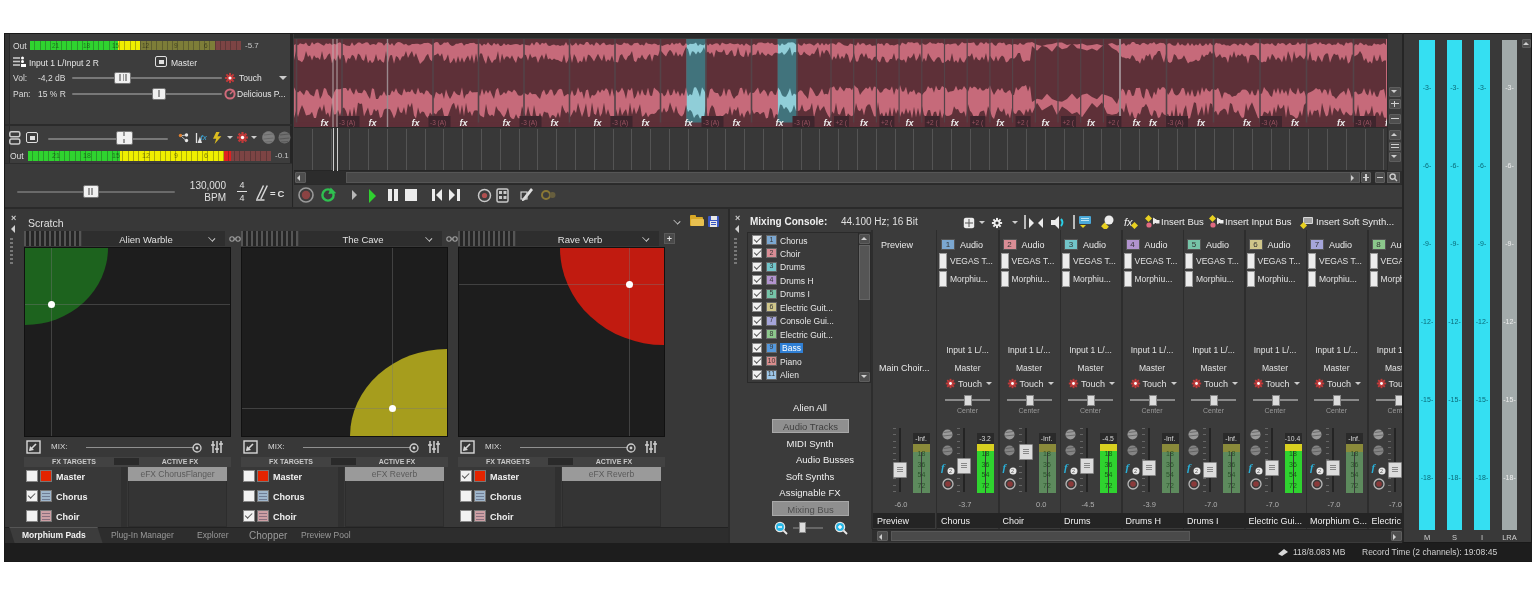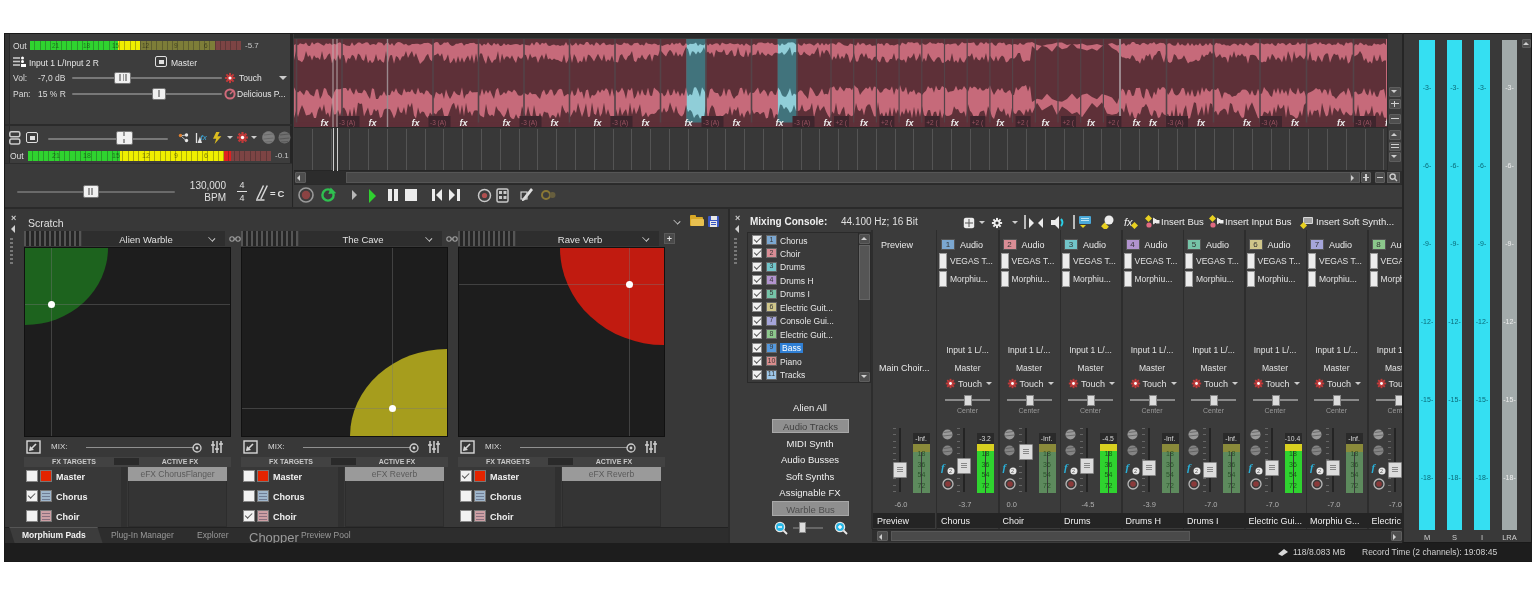--- a/index.html
+++ b/index.html
@@ -33,21 +33,21 @@
     </g>
     <circle cx="10.5" cy="2" r="1.5" fill="#fff"></circle>
     <circle cx="10.5" cy="5.5" r="1.5" fill="#fff"></circle>
     <rect x="9" y="8" width="5" height="3" fill="#fff"></rect>
   </svg>
 <div class="t" style="left:29px;top:57.5px;font-size:8.5px;color:#e5e5e5;">Input 1 L/Input 2 R</div>
 <div class="ab" style="left:155px;top:56px;width:12px;height:11px;border:1.5px solid #e0e0e0;border-radius:2px;"></div>
 <div class="ab" style="left:159px;top:59.5px;width:4.5px;height:4.5px;background:#e0e0e0;"></div>
 <div class="t" style="left:171px;top:57.5px;font-size:8.5px;color:#e5e5e5;">Master</div>
 <div class="t" style="left:13px;top:72.5px;font-size:8.5px;color:#ddd;">Vol:</div>
-<div class="t" style="left:38px;top:72.5px;font-size:8.5px;color:#ddd;">-7,0 dB</div>
+<div class="t" style="left:38px;top:72.5px;font-size:8.5px;color:#ddd;">-4,2 dB</div>
 <div class="ab" style="left:72px;top:77px;width:150px;height:2px;background:#787878;border-radius:1px;"></div>
 <div class="ab" style="left:114px;top:71.5px;width:17px;height:12.5px;background:#f1f1f1;border:1px solid #777;border-radius:2px;"></div>
 <div class="ab" style="left:119px;top:74px;width:1.5px;height:7px;background:#999;"></div>
 <div class="ab" style="left:122.5px;top:74px;width:1.5px;height:7px;background:#999;"></div>
 <div class="ab" style="left:125px;top:74px;width:1.5px;height:7px;background:#999;"></div>
 <svg class="ab" style="left:224px;top:72px" width="12" height="12" viewBox="0 0 20 20">
     <g stroke="#c03a3a" stroke-width="3.4">
 <line x1="10" y1="10" x2="18.5" y2="10.0"></line>
 <line x1="10" y1="10" x2="16.0" y2="16.0"></line>
 <line x1="10" y1="10" x2="10.0" y2="18.5"></line>
@@ -532,21 +532,21 @@
 <div class="t" style="left:490px;top:511.5px;font-size:9px;color:#f0f0f0;font-weight:bold">Choir</div>
 <div class="ab" style="left:555px;top:467px;width:6px;height:60px;background:#303030;"></div>
 <div class="ab" style="left:562px;top:467px;width:99px;height:60px;background:#343434;border:1px solid #2d2d2d;"></div>
 <div class="ab" style="left:562px;top:467px;width:99px;height:14px;background:#9a9a9a;"></div>
 <div class="t" style="left:562px;top:469px;width:99px;text-align:center;font-size:8.5px;color:#5a5a5a;">eFX Reverb</div>
 <div class="ab" style="left:5px;top:527px;width:723px;height:16px;background:#2d2d2d;border-top:1px solid #222;"></div>
 <div class="ab" style="left:12px;top:527px;width:88px;height:16px;background:#3c3c3c;border-top:1px solid #555;transform:skewX(18deg);"></div>
 <div class="t" style="left:22px;top:529.5px;font-size:8.5px;color:#f2f2f2;font-weight:bold">Morphium Pads</div>
 <div class="t" style="left:111px;top:530px;font-size:8.5px;color:#9a9a9a;">Plug-In Manager</div>
 <div class="t" style="left:197px;top:530px;font-size:8.5px;color:#9a9a9a;">Explorer</div>
-<div class="t" style="left:249px;top:530px;font-size:13px;color:#9a9a9a;">Chopper</div>
+<div class="t" style="left:249px;top:530px;font-size:10px;color:#9a9a9a;">Chopper</div>
 <div class="t" style="left:301px;top:530px;font-size:8.5px;color:#9a9a9a;">Preview Pool</div>
 <div class="ab" style="left:728px;top:207px;width:674px;height:336px;background:#3b3b3b;border-top:2px solid #2a2a2a;border-left:2px solid #2a2a2a;"></div>
 <div class="t" style="left:735px;top:212.5px;font-size:9px;color:#d0d0d0;font-weight:bold">×</div>
 <div class="tri" style="left:735px;top:224.5px;border-top:4px solid transparent;border-bottom:4px solid transparent;border-right:4px solid #d0d0d0;"></div>
 <div class="ab" style="left:734px;top:238px;width:3px;height:26px;background:repeating-linear-gradient(180deg,#777 0 2px,transparent 2px 4px);"></div>
 <div class="t" style="left:750px;top:216px;font-size:10px;color:#f0f0f0;font-weight:bold">Mixing Console:</div>
 <div class="t" style="left:841px;top:216px;font-size:10px;color:#e0e0e0;">44.100 Hz; 16 Bit</div>
 <svg class="ab" style="left:963px;top:216.5px" width="12" height="12">
     <rect x="0.8" y="0.8" width="10.4" height="10.4" rx="2" fill="#ececec"></rect>
     <g stroke="#555" stroke-width="1">
@@ -664,36 +664,36 @@
 <div class="t" style="left:780px;top:342.6px;font-size:8.5px;color:#fff;background:#2f7fd4;padding:0 2px;">Bass</div>
 <div class="ab" style="left:752px;top:356.05px;width:10px;height:10px;background:#f2f2f2;border:1px solid #888;"></div>
 <div class="ab" style="left:753.5px;top:358.05px;width:7px;height:3.5px;border-left:1.8px solid #555;border-bottom:1.8px solid #555;transform:rotate(-45deg);"></div>
 <div class="ab" style="left:766px;top:356.05px;width:11px;height:10px;background:#d98d8d;border:1px solid #666;"></div>
 <div class="t" style="left:766px;top:356.55px;width:11px;text-align:center;font-size:7px;color:#333;">10</div>
 <div class="t" style="left:780px;top:356.55px;font-size:8.5px;color:#e8e8e8;">Piano</div>
 <div class="ab" style="left:752px;top:369.5px;width:10px;height:10px;background:#f2f2f2;border:1px solid #888;"></div>
 <div class="ab" style="left:753.5px;top:371.5px;width:7px;height:3.5px;border-left:1.8px solid #555;border-bottom:1.8px solid #555;transform:rotate(-45deg);"></div>
 <div class="ab" style="left:766px;top:369.5px;width:11px;height:10px;background:#9ec7e8;border:1px solid #666;"></div>
 <div class="t" style="left:766px;top:370.0px;width:11px;text-align:center;font-size:7px;color:#333;">11</div>
-<div class="t" style="left:780px;top:370.0px;font-size:8.5px;color:#e8e8e8;">Tracks</div>
+<div class="t" style="left:780px;top:370.0px;font-size:8.5px;color:#e8e8e8;">Alien</div>
 <div class="ab" style="left:858px;top:233px;width:12px;height:149px;background:#333;border-left:1px solid #2a2a2a;"></div>
 <div class="ab" style="left:858.5px;top:233.5px;width:11px;height:10px;background:#4e4e4e;border:1px solid #5e5e5e;border-radius:1px;"></div>
 <div class="tri" style="left:860.5px;top:236.5px;border-left:3.5px solid transparent;border-right:3.5px solid transparent;border-bottom:3.5px solid #cfcfcf;"></div>
 <div class="ab" style="left:858.5px;top:245px;width:11px;height:55px;background:#555;border:1px solid #666;"></div>
 <div class="ab" style="left:858.5px;top:371.5px;width:11px;height:10px;background:#4e4e4e;border:1px solid #5e5e5e;border-radius:1px;"></div>
 <div class="tri" style="left:860.5px;top:374.5px;border-left:3.5px solid transparent;border-right:3.5px solid transparent;border-top:3.5px solid #cfcfcf;"></div>
 <div class="t" style="left:760px;top:402px;width:100px;text-align:center;font-size:9.5px;color:#f0f0f0;">Alien All</div>
 <div class="ab" style="left:772px;top:418.5px;width:77px;height:14.5px;background:#8f8f8f;border:1px solid #a8a8a8;"></div>
 <div class="t" style="left:772px;top:421px;width:77px;text-align:center;font-size:9.5px;color:#3f3f3f;">Audio Tracks</div>
 <div class="t" style="left:760px;top:437.5px;width:100px;text-align:center;font-size:9.5px;color:#f0f0f0;">MIDI Synth</div>
-<div class="t" style="left:760px;top:454px;width:100px;text-align:center;font-size:9.5px;color:#f0f0f0;">Audio Busses</div>
+<div class="t" style="left:796px;top:454px;width:100px;font-size:9.5px;color:#f0f0f0;">Audio Busses</div>
 <div class="t" style="left:760px;top:470.5px;width:100px;text-align:center;font-size:9.5px;color:#f0f0f0;">Soft Synths</div>
 <div class="t" style="left:760px;top:487px;width:100px;text-align:center;font-size:9.5px;color:#f0f0f0;">Assignable FX</div>
 <div class="ab" style="left:772px;top:501px;width:77px;height:14.5px;background:#8f8f8f;border:1px solid #a8a8a8;"></div>
-<div class="t" style="left:772px;top:503.5px;width:77px;text-align:center;font-size:9.5px;color:#4f4f4f;">Warble Bus</div>
+<div class="t" style="left:772px;top:503.5px;width:77px;text-align:center;font-size:9.5px;color:#4f4f4f;">Mixing Bus</div>
 <svg class="ab" style="left:774px;top:521px" width="14" height="14">
     <circle cx="6" cy="6" r="4.6" fill="#28b8e8" stroke="#e8e8e8" stroke-width="1.3"></circle>
     <line x1="4" y1="6" x2="8" y2="6" stroke="#fff" stroke-width="1.4"></line>
     <line x1="9.5" y1="9.5" x2="13" y2="13" stroke="#e8e8e8" stroke-width="1.8"></line>
   </svg>
 <div class="ab" style="left:793px;top:527px;width:30px;height:1.5px;background:#666;"></div>
 <div class="ab" style="left:799px;top:522px;width:7px;height:11px;background:#ddd;border:1px solid #888;"></div>
 <svg class="ab" style="left:834px;top:521px" width="14" height="14">
     <circle cx="6" cy="6" r="4.6" fill="#28b8e8" stroke="#e8e8e8" stroke-width="1.3"></circle>
     <line x1="4" y1="6" x2="8" y2="6" stroke="#fff" stroke-width="1.4"></line>
@@ -834,21 +834,21 @@
 <div class="ab" style="left:1022.5px;top:449px;width:6px;height:6px;background:repeating-linear-gradient(180deg,#888 0 1px,transparent 1px 2px);"></div>
 <div class="ab" style="left:1038.5px;top:433px;width:17px;height:10.5px;background:#2a2a2a;"></div>
 <div class="t" style="left:1037.5px;top:434.5px;width:18px;text-align:center;font-size:6.8px;color:#d8d8d8;">-Inf.</div>
 <div class="ab" style="left:1038.5px;top:444px;width:8px;height:49px;background:#5d8a5d;"></div>
 <div class="ab" style="left:1047.5px;top:444px;width:8px;height:49px;background:#5d8a5d;"></div>
 <div class="ab" style="left:1038.5px;top:444px;width:17px;height:8px;background:#8a8a3a;"></div>
 <div class="t" style="left:1038.5px;top:450.0px;width:17px;text-align:center;font-size:7px;color:rgba(30,70,30,0.8);">18</div>
 <div class="t" style="left:1038.5px;top:460.5px;width:17px;text-align:center;font-size:7px;color:rgba(30,70,30,0.8);">36</div>
 <div class="t" style="left:1038.5px;top:471.0px;width:17px;text-align:center;font-size:7px;color:rgba(30,70,30,0.8);">54</div>
 <div class="t" style="left:1038.5px;top:481.5px;width:17px;text-align:center;font-size:7px;color:rgba(30,70,30,0.8);">72</div>
-<div class="t" style="left:1006.5px;top:500px;width:40px;text-align:left;font-size:7.5px;color:#b0b0b0;">0.0</div>
+<div class="t" style="left:1006.5px;top:500px;width:40px;text-align:right;font-size:7.5px;color:#b0b0b0;">0.0</div>
 <div class="ab" style="left:998.5px;top:513px;width:61.5px;height:14.5px;background:#242424;"></div>
 <div class="t" style="left:1002.5px;top:515.5px;font-size:9px;color:#f0f0f0;">Choir</div>
 <div class="ab" style="left:1121.0px;top:230px;width:1.5px;height:299px;background:#2d2d2d;"></div>
 <div class="ab" style="left:1064.0px;top:238.5px;width:14px;height:11px;background:#72c5c9;border:1px solid #555;"></div>
 <div class="t" style="left:1064.0px;top:240px;width:14px;text-align:center;font-size:8px;color:#333;">3</div>
 <div class="t" style="left:1083.0px;top:239.5px;font-size:9px;color:#ececec;">Audio</div>
 <div class="ab" style="left:1062.0px;top:252.5px;width:8px;height:16px;background:#ececec;border:1px solid #999;"></div>
 <div class="t" style="left:1073.0px;top:255.5px;font-size:8.5px;color:#e2e2e2;">VEGAS T...</div>
 <div class="ab" style="left:1062.0px;top:270.5px;width:8px;height:16px;background:#ececec;border:1px solid #999;"></div>
 <div class="t" style="left:1073.0px;top:273.5px;font-size:8.5px;color:#e2e2e2;">Morphiu...</div>
@@ -1146,21 +1146,21 @@
 <div class="t" style="left:1345.0px;top:434.5px;width:18px;text-align:center;font-size:6.8px;color:#d8d8d8;">-Inf.</div>
 <div class="ab" style="left:1346.0px;top:444px;width:8px;height:49px;background:#5d8a5d;"></div>
 <div class="ab" style="left:1355.0px;top:444px;width:8px;height:49px;background:#5d8a5d;"></div>
 <div class="ab" style="left:1346.0px;top:444px;width:17px;height:8px;background:#8a8a3a;"></div>
 <div class="t" style="left:1346.0px;top:450.0px;width:17px;text-align:center;font-size:7px;color:rgba(30,70,30,0.8);">18</div>
 <div class="t" style="left:1346.0px;top:460.5px;width:17px;text-align:center;font-size:7px;color:rgba(30,70,30,0.8);">36</div>
 <div class="t" style="left:1346.0px;top:471.0px;width:17px;text-align:center;font-size:7px;color:rgba(30,70,30,0.8);">54</div>
 <div class="t" style="left:1346.0px;top:481.5px;width:17px;text-align:center;font-size:7px;color:rgba(30,70,30,0.8);">72</div>
 <div class="t" style="left:1314.0px;top:500px;width:40px;text-align:center;font-size:7.5px;color:#b0b0b0;">-7.0</div>
 <div class="ab" style="left:1306.0px;top:513px;width:61.5px;height:14.5px;background:#242424;"></div>
-<div class="t" style="left:1310.0px;top:515.5px;font-size:9px;color:#f0f0f0;">Morphiu G...</div>
+<div class="t" style="left:1310.0px;top:515.5px;font-size:9px;color:#f0f0f0;">Morphium G...</div>
 <div class="ab" style="left:1428.5px;top:230px;width:1.5px;height:299px;background:#2d2d2d;"></div>
 <div class="ab" style="left:1371.5px;top:238.5px;width:14px;height:11px;background:#8cc88c;border:1px solid #555;"></div>
 <div class="t" style="left:1371.5px;top:240px;width:14px;text-align:center;font-size:8px;color:#333;">8</div>
 <div class="t" style="left:1390.5px;top:239.5px;font-size:9px;color:#ececec;">Audio</div>
 <div class="ab" style="left:1369.5px;top:252.5px;width:8px;height:16px;background:#ececec;border:1px solid #999;"></div>
 <div class="t" style="left:1380.5px;top:255.5px;font-size:8.5px;color:#e2e2e2;">VEGAS T...</div>
 <div class="ab" style="left:1369.5px;top:270.5px;width:8px;height:16px;background:#ececec;border:1px solid #999;"></div>
 <div class="t" style="left:1380.5px;top:273.5px;font-size:8.5px;color:#e2e2e2;">Morphiu...</div>
 <div class="t" style="left:1367.5px;top:344.5px;width:61px;text-align:center;font-size:8.5px;color:#e2e2e2;">Input 1 L/...</div>
 <div class="t" style="left:1367.5px;top:362.5px;width:61px;text-align:center;font-size:8.5px;color:#e2e2e2;">Master</div>

